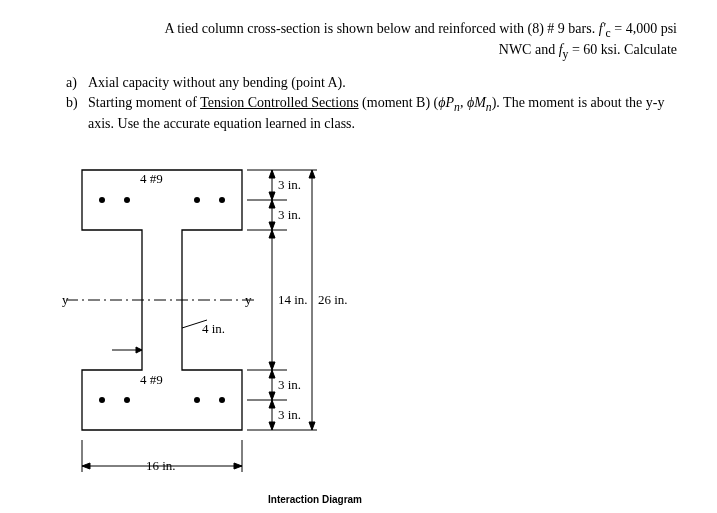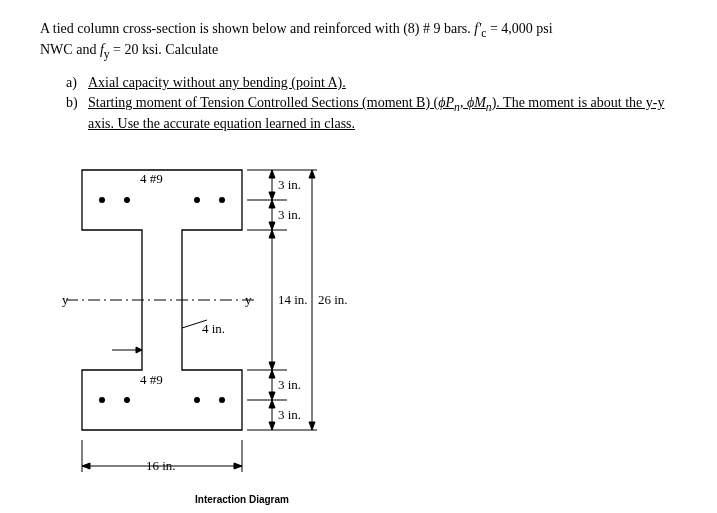--- a/index.html
+++ b/index.html
@@ -7,37 +7,37 @@
       font-size: 14px;
       color: #000;
       margin: 0;
       padding: 20px 40px;
       width: 717px;
       box-sizing: border-box;
     }
     .problem-statement {
       margin-bottom: 12px;
       line-height: 1.3;
+      text-align: right;
     }
     .sub-questions {
       margin-left: 26px;
       margin-bottom: 16px;
     }
     .sub-questions .item {
       display: flex;
       margin-bottom: 1px;
       line-height: 1.35;
     }
     .sub-questions .marker {
       width: 22px;
       flex-shrink: 0;
     }
     .sub-questions .text {
       flex: 1;
-      text-decoration: underline;
     }
     .underline {
       text-decoration: underline;
       text-align: right;
     }
     .italic {
       font-style: italic;
     }
     .diagram-container {
       position: relative;
@@ -46,32 +46,32 @@
       margin-left: 22px;
       margin-top: 8px;
     }
     svg {
       display: block;
     }
     .diagram-caption {
       font-family: Arial, sans-serif;
       font-size: 10px;
       font-weight: bold;
-      text-align: center;
+      text-align: right;
       margin-top: 4px;
       margin-left: 60px;
     }
   </style>
 </head>
 <body>
 
 <div class="problem-statement">
   <span>A tied column cross-section is shown below and reinforced with (8) # 9 bars. </span><span class="italic">f'</span><sub>c</sub><span> = 4,000 psi</span>
   <br>
-  <span>NWC and </span><span class="italic">f</span><sub>y</sub><span> = 20 ksi. Calculate</span>
+  <span>NWC and </span><span class="italic">f</span><sub>y</sub><span> = 60 ksi. Calculate</span>
 </div>
 
 <div class="sub-questions">
   <div class="item">
     <div class="marker">a)</div>
     <div class="text">Axial capacity without any bending (point A).</div>
   </div>
   <div class="item">
     <div class="marker">b)</div>
     <div class="text">

